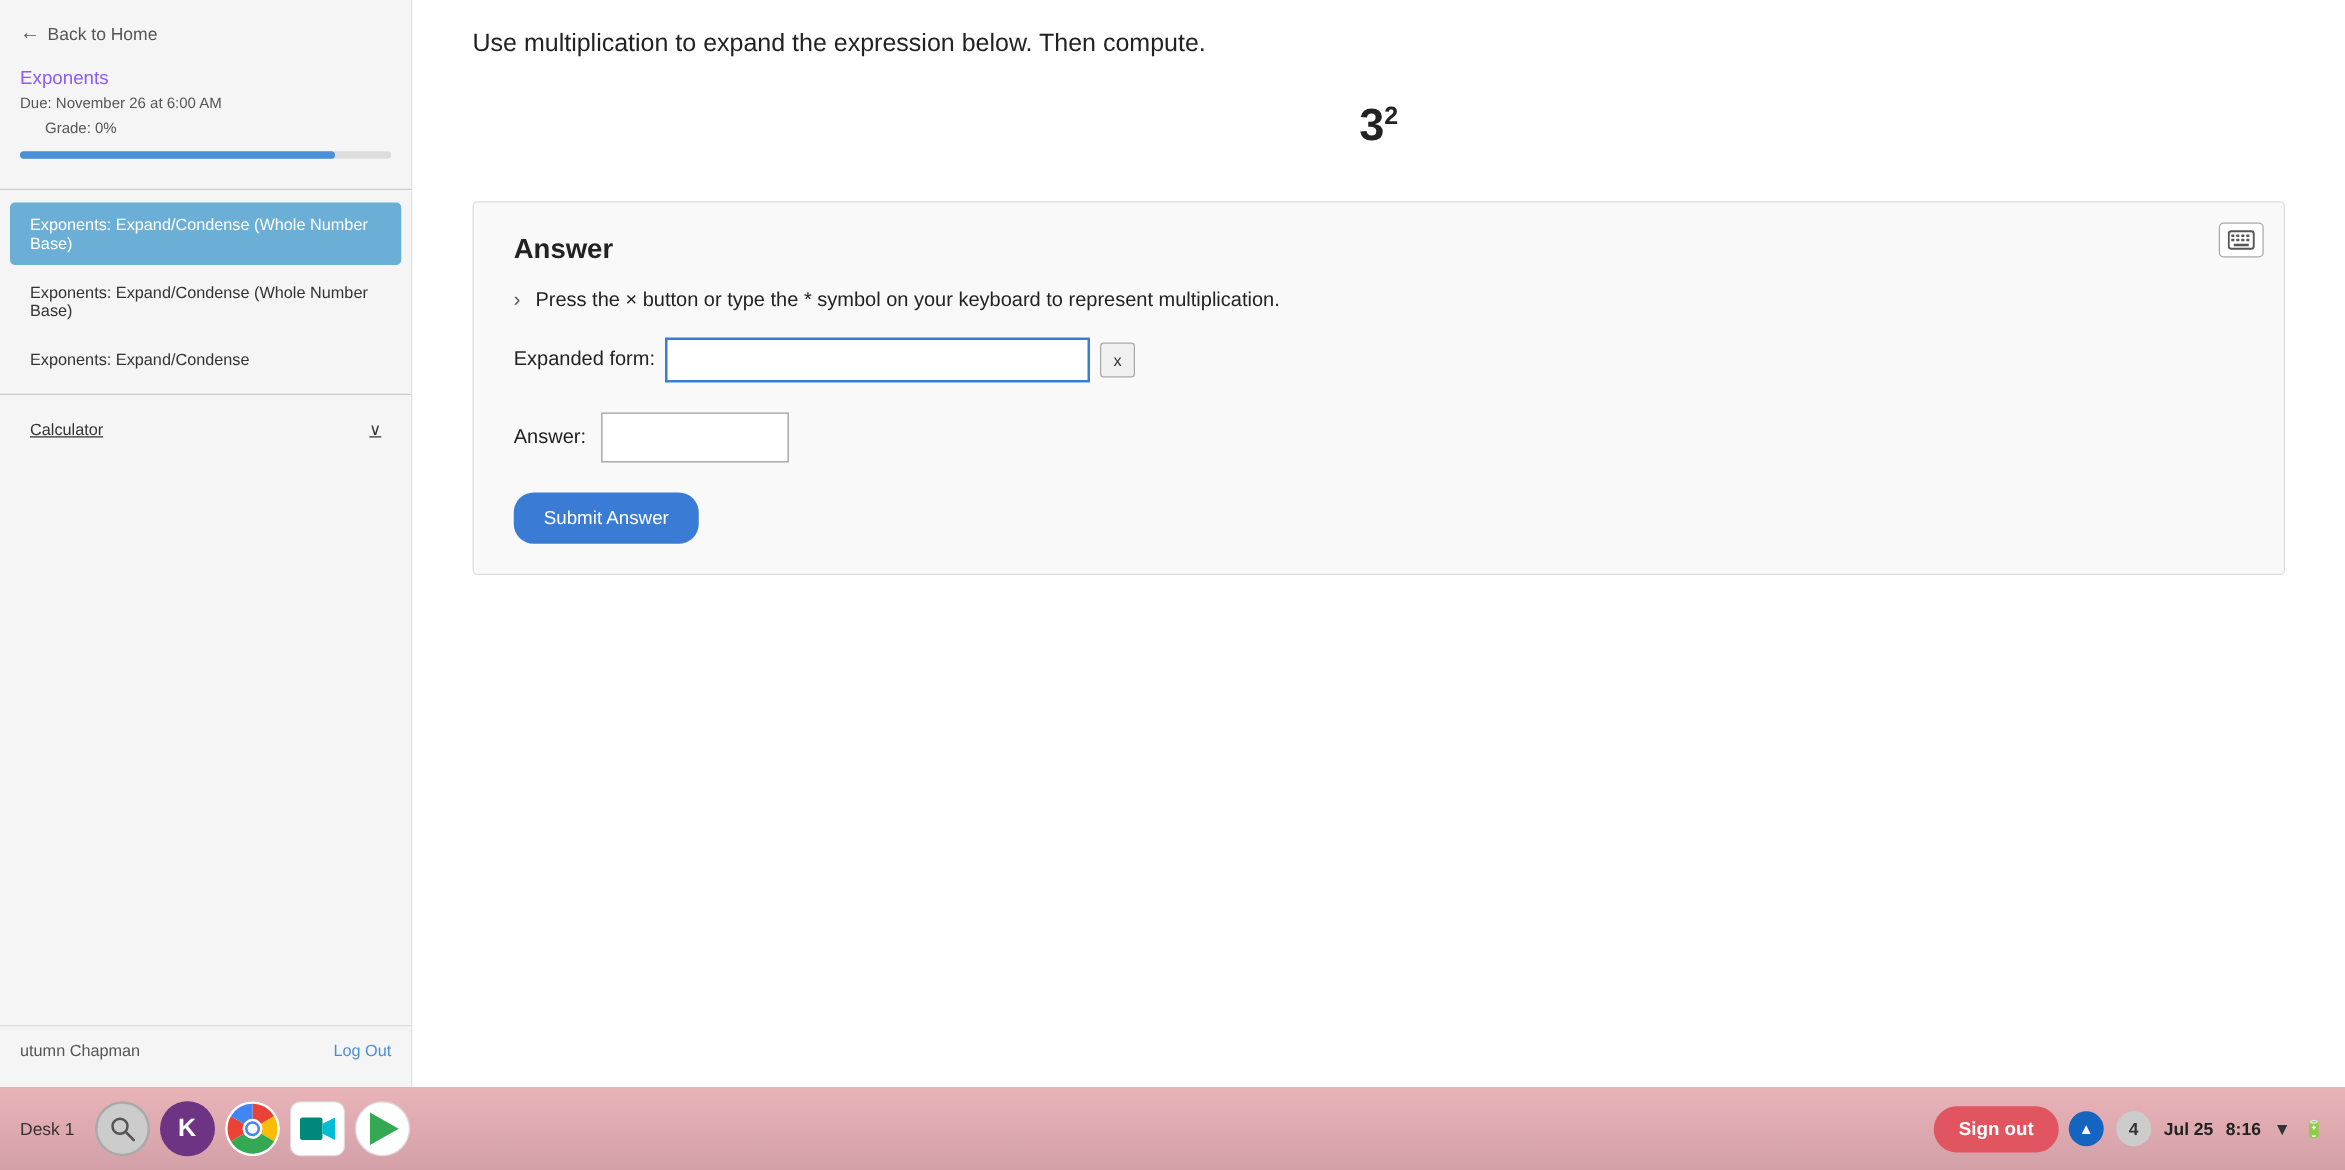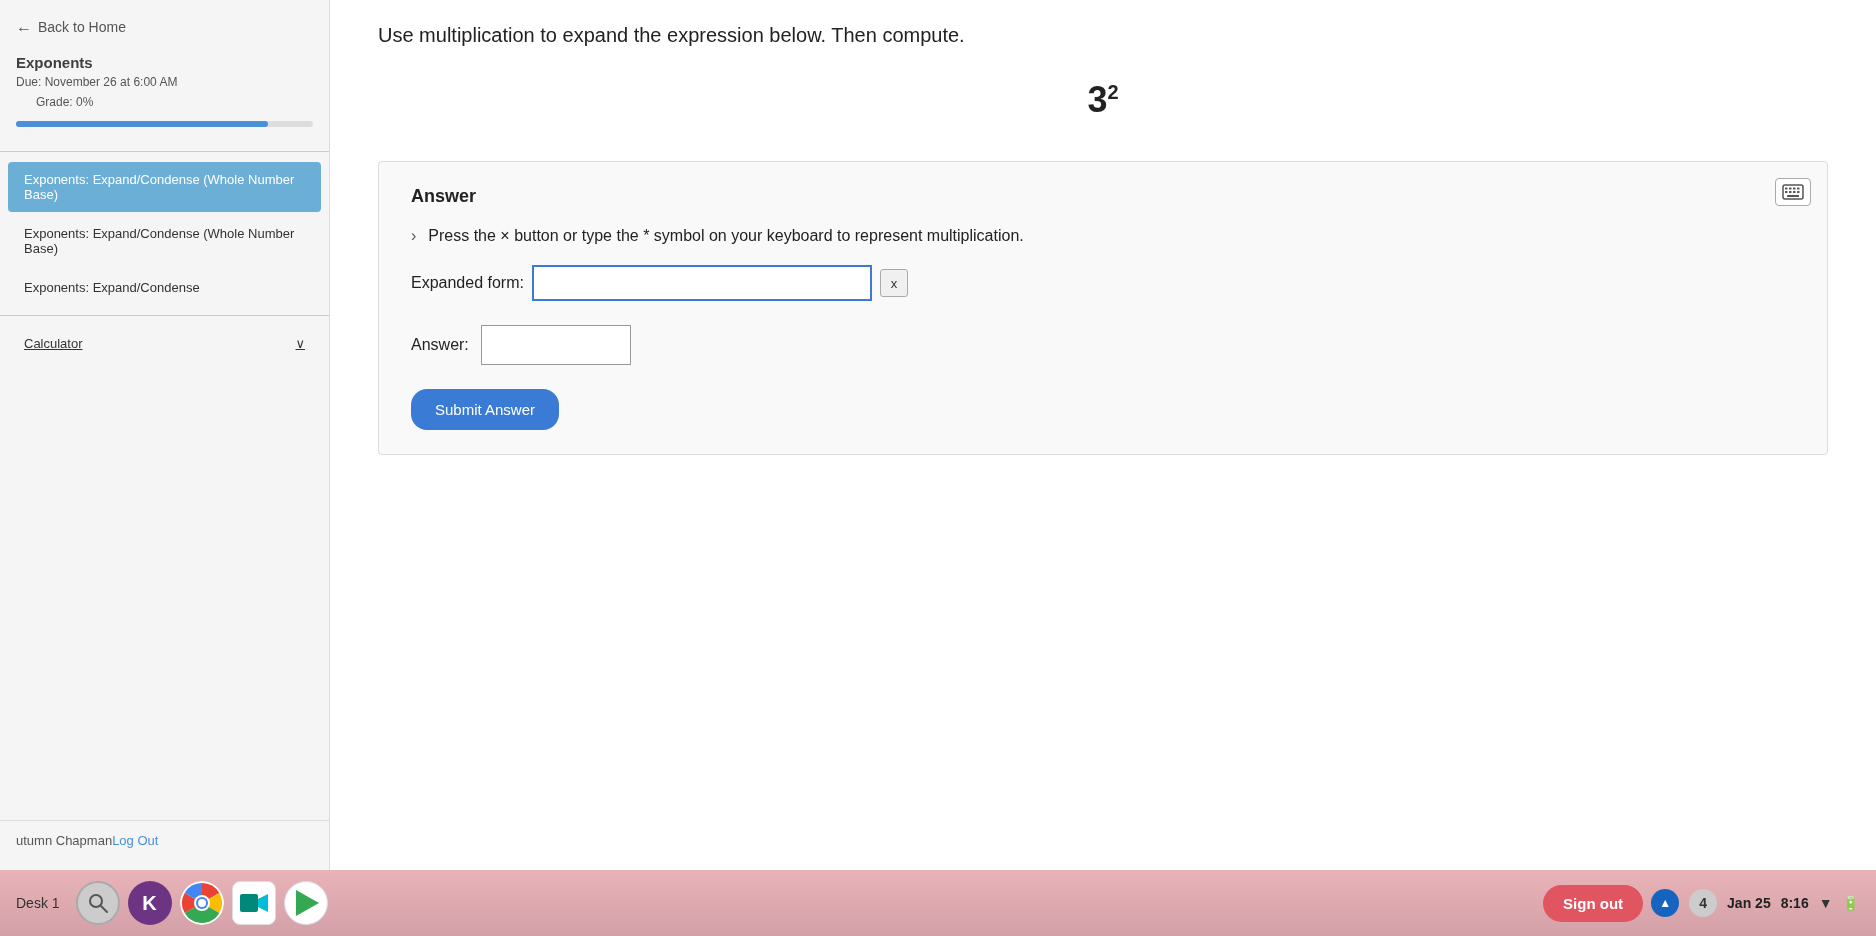--- a/index.html
+++ b/index.html
@@ -40,24 +40,24 @@
       cursor: pointer;
       text-decoration: none;
     }
 
     .back-arrow {
       margin-right: 6px;
       font-size: 16px;
     }
 
     .sidebar-section-title {
-      font-weight: bold;
+      font-weight: normal;
       font-size: 15px;
       padding: 6px 16px 2px;
-      color: #404040;
+      color: #8b5cf6;
     }
 
     .sidebar-due {
       font-size: 12px;
       color: #555;
       padding: 2px 16px 4px;
     }
 
     .sidebar-grade {
       font-size: 12px;
@@ -119,21 +119,21 @@
       cursor: pointer;
       margin: 2px 8px;
       text-decoration: underline;
     }
 
     .sidebar-bottom {
       margin-top: auto;
       padding: 12px 16px;
       display: flex;
       align-items: center;
-      justify-content: flex-start;
+      justify-content: space-between;
       border-top: 1px solid #ddd;
     }
 
     .user-name {
       font-size: 13px;
       color: #555;
     }
 
     .logout-link {
       font-size: 13px;
@@ -173,21 +173,21 @@
     .answer-section {
       background: #f9f9f9;
       border: 1px solid #ddd;
       border-radius: 4px;
       padding: 24px 32px;
       margin-bottom: 24px;
       position: relative;
     }
 
     .answer-header {
-      font-size: 18px;
+      font-size: 22px;
       font-weight: bold;
       margin-bottom: 20px;
       color: #222;
     }
 
     .keyboard-icon-btn {
       position: absolute;
       top: 16px;
       right: 16px;
       width: 36px;
@@ -570,19 +570,19 @@
     </svg>
   </div>
 
   <div class="taskbar-spacer"></div>
 
   <button class="sign-out-btn">Sign out</button>
 
   <div class="taskbar-right">
     <div class="taskbar-badge">▲</div>
     <div class="taskbar-number">4</div>
-    <span class="taskbar-datetime">Jan 25</span>
+    <span class="taskbar-datetime">Jul 25</span>
     <span class="taskbar-datetime">8:16</span>
     <span class="wifi-icon">▼</span>
     <span class="wifi-icon">🔋</span>
   </div>
 
 </div>
 
 </body></html>

